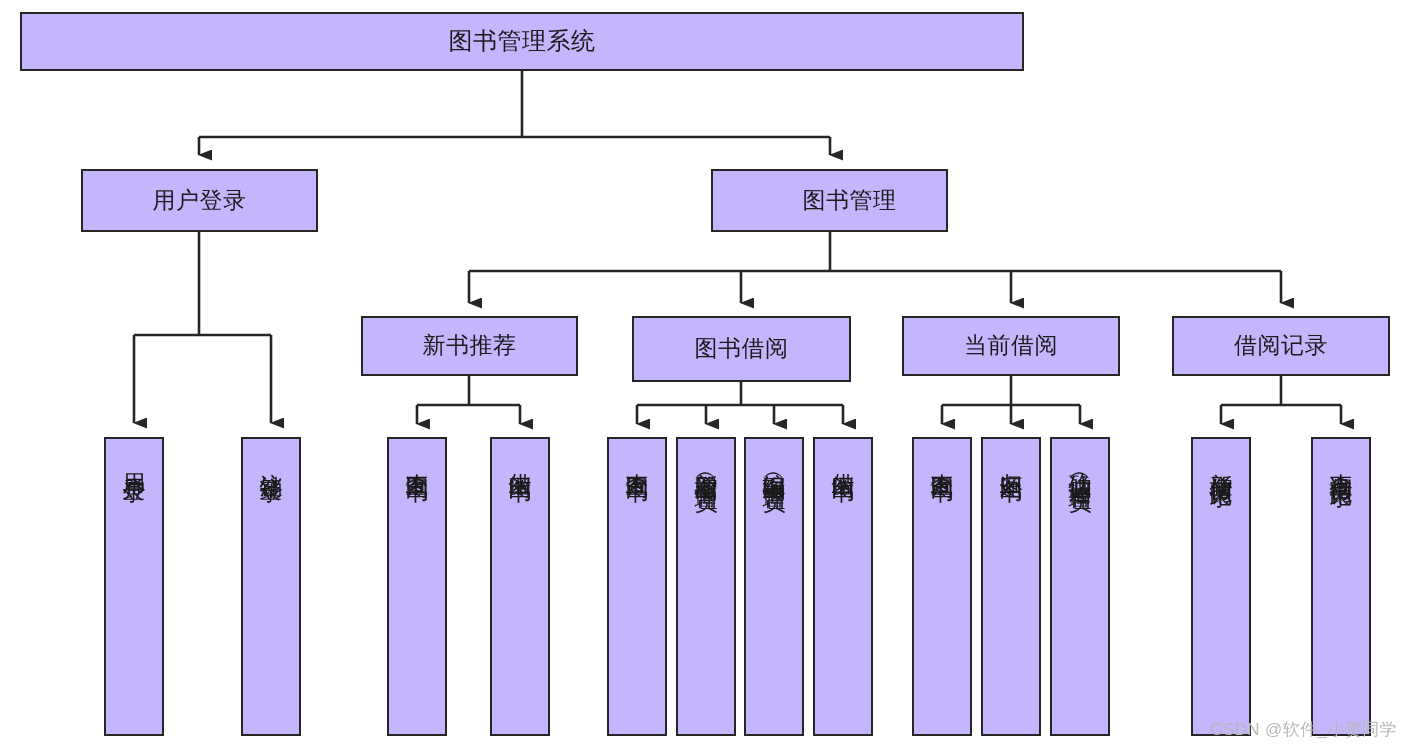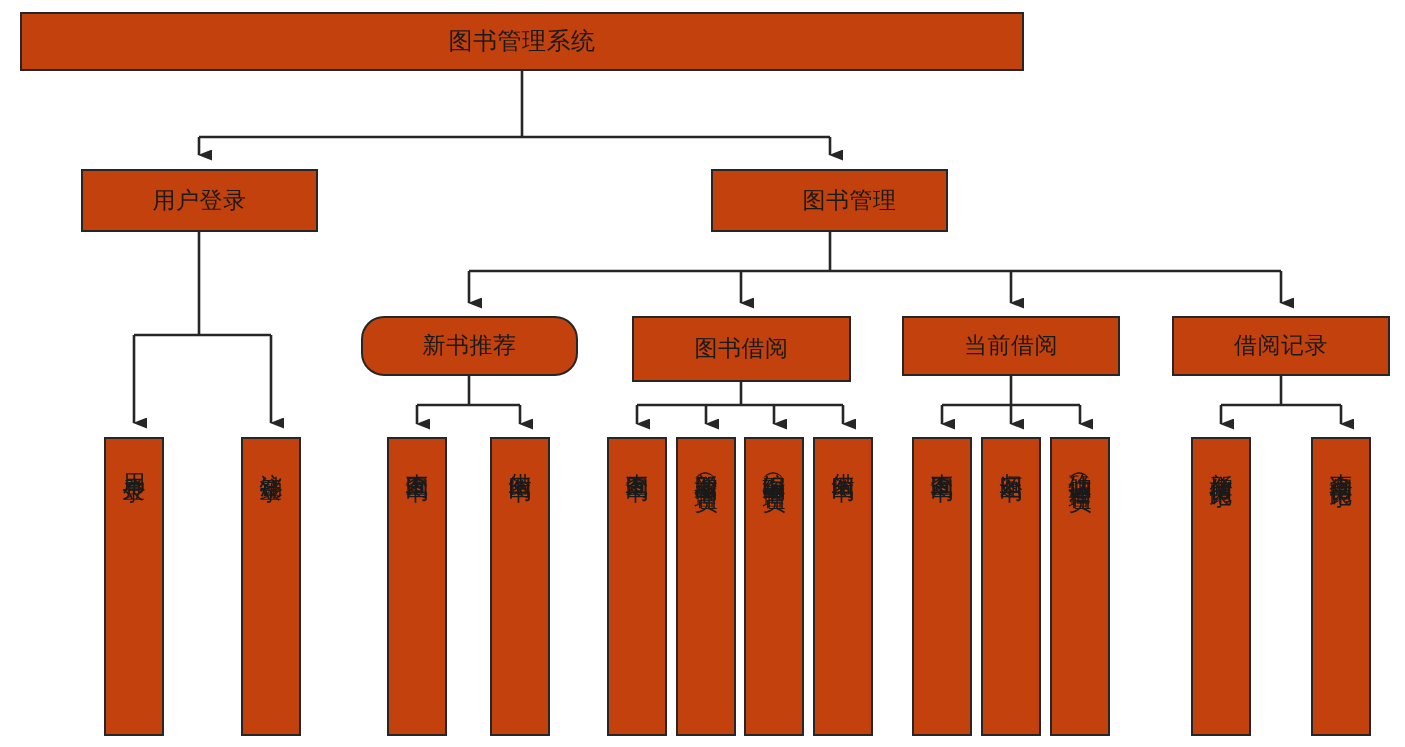--- a/index.html
+++ b/index.html
@@ -21,21 +21,21 @@
     position: absolute;
     left: 0;
     top: 0;
     width: 1405px;
     height: 747px;
     pointer-events: none;
   }
   .node {
     position: absolute;
     box-sizing: border-box;
-    background: #c2410c;
+    background: #c4b5fd;
     border: 2.5px solid #262626;
     display: flex;
     align-items: center;
     justify-content: center;
     color: #1a1a1a;
     z-index: 2;
   }
   .node .label {
     display: block;
     text-align: center;
@@ -130,21 +130,21 @@
     <span class="label">图书管理系统</span>
   </div>
 
   <div class="node horiz" style="left:81px; top:169px; width:237px; height:63px;">
     <span class="label">用户登录</span>
   </div>
   <div class="node horiz" style="left:711px; top:169px; width:237px; height:63px;padding-left:40px;">
     <span class="label">图书管理</span>
   </div>
 
-  <div class="node horiz" style="left:361px; top:316px; width:217px; height:60px;border-radius:23px;">
+  <div class="node horiz" style="left:361px; top:316px; width:217px; height:60px;">
     <span class="label">新书推荐</span>
   </div>
   <div class="node horiz" style="left:632px; top:316px; width:219px; height:66px;">
     <span class="label">图书借阅</span>
   </div>
   <div class="node horiz" style="left:902px; top:316px; width:218px; height:60px;">
     <span class="label">当前借阅</span>
   </div>
   <div class="node horiz" style="left:1172px; top:316px; width:218px; height:60px;">
     <span class="label">借阅记录</span>
@@ -187,14 +187,15 @@
     <span class="label">确认归还（管理员）</span>
   </div>
 
   <div class="node vert" style="left:1191px; top:437px; width:60px; height:299px;">
     <span class="label">新增借阅记录</span>
   </div>
   <div class="node vert" style="left:1311px; top:437px; width:60px; height:299px;">
     <span class="label">查询借阅记录</span>
   </div>
 
+  <div class="watermark">CSDN @软件_小贺同学</div>
 
 </div>
 
 </body></html>

